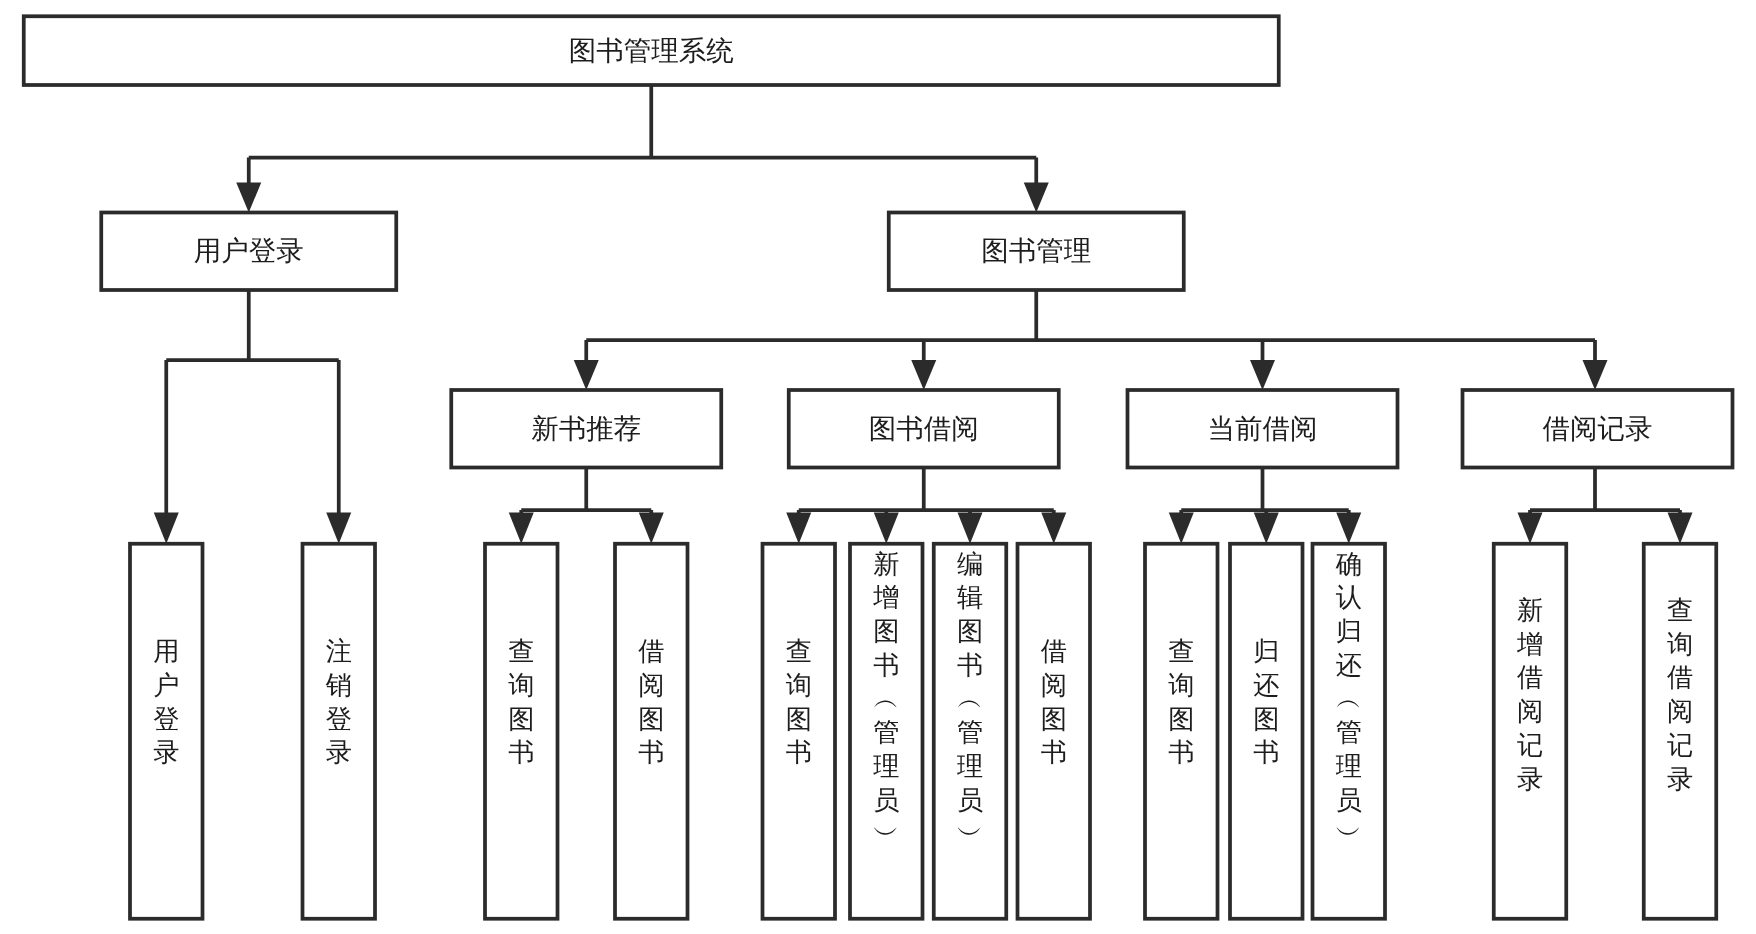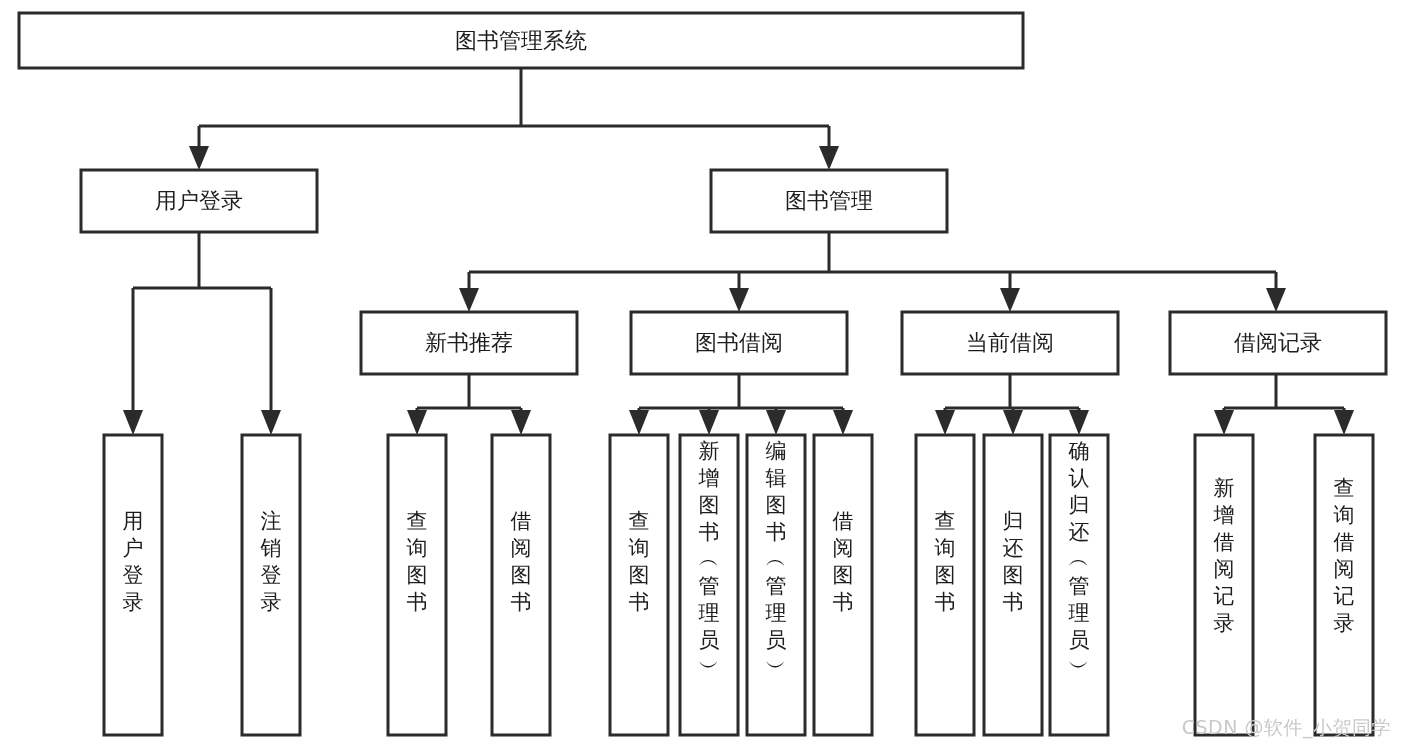--- a/index.html
+++ b/index.html
@@ -202,14 +202,13 @@
       <text class="leaf-label vtext" x="1224" y="495"><tspan x="1224" dy="0">新</tspan><tspan x="1224" dy="27">增</tspan><tspan x="1224" dy="27">借</tspan><tspan x="1224" dy="27">阅</tspan><tspan x="1224" dy="27">记</tspan><tspan x="1224" dy="27">录</tspan></text>
     </g>
 
     <g>
       <rect class="node-box" x="1315" y="435" width="58" height="300"></rect>
       <text class="leaf-label vtext" x="1344" y="495"><tspan x="1344" dy="0">查</tspan><tspan x="1344" dy="27">询</tspan><tspan x="1344" dy="27">借</tspan><tspan x="1344" dy="27">阅</tspan><tspan x="1344" dy="27">记</tspan><tspan x="1344" dy="27">录</tspan></text>
     </g>
 
   </svg>
 
-  <div class="watermark">CSDN @软件_小贺同学</div>
 </div>
 
 </body></html>

